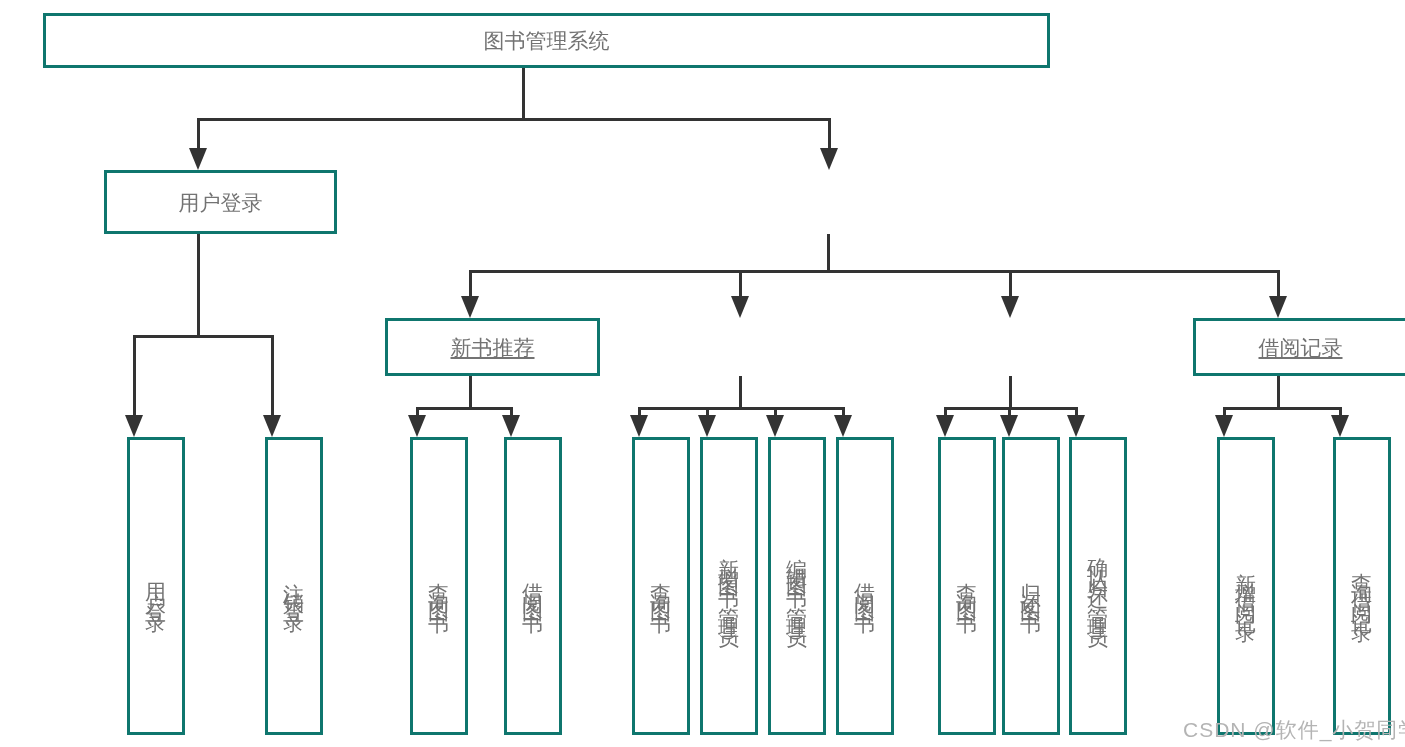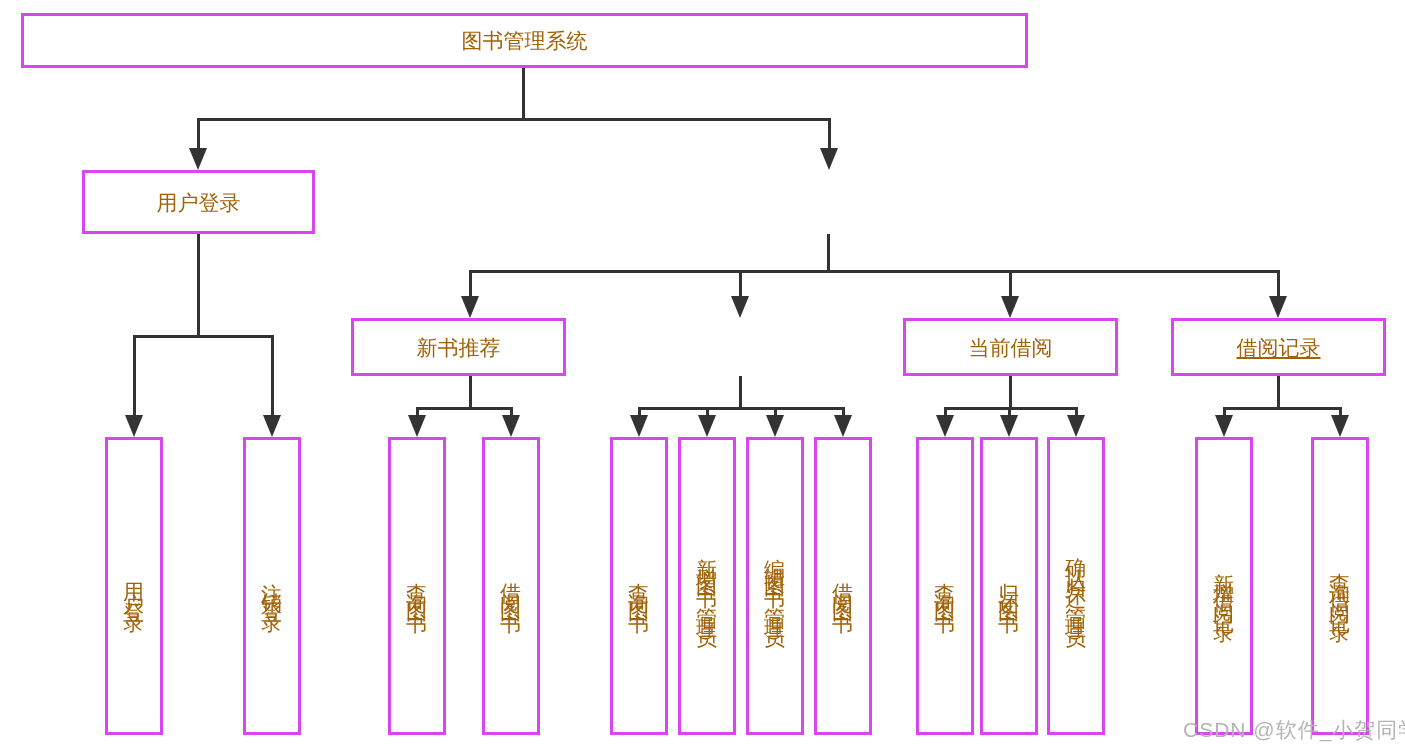--- a/index.html
+++ b/index.html
@@ -6,29 +6,30 @@
   .canvas{
     position:relative;
     width:1405px;height:747px;
     background:#ffffff;
     font-family:"Liberation Sans","DejaVu Sans",sans-serif;
     overflow:hidden;
   }
   .box{
     position:absolute;
     box-sizing:border-box;
-    border:3px solid #d946ef;
+    border:3px solid #0f766e;
     background:#ffffff;
     display:flex;
     align-items:center;
     justify-content:center;
-    color:#a16207;
+    color:#737373;
     font-size:21px;
     line-height:1;
     white-space:nowrap;
+    margin-left:22px;
   }
   .root{left:21px;top:13px;width:1007px;height:55px;}
   .l2{top:170px;width:233px;height:64px;}
   .l3{top:318px;width:215px;height:58px;}
   .leaf{
     top:437px;width:58px;height:298px;
     writing-mode:vertical-rl;
     text-orientation:mixed;
     letter-spacing:10px;
     font-size:21px;
@@ -78,22 +79,21 @@
   <div class="hl" style="left:469px;top:270px;width:811px;"></div>
   <div class="vl" style="left:469px;top:270px;height:28px;"></div>
   <div class="arr" style="left:461px;top:296px;"></div>
   <div class="vl" style="left:739px;top:270px;height:28px;"></div>
   <div class="arr" style="left:731px;top:296px;"></div>
   <div class="vl" style="left:1009px;top:270px;height:28px;"></div>
   <div class="arr" style="left:1001px;top:296px;"></div>
   <div class="vl" style="left:1277px;top:270px;height:28px;"></div>
   <div class="arr" style="left:1269px;top:296px;"></div>
 
-  <div class="box l3" style="left:351px;">新书推荐</div>
-  <div class="box l3" style="left:903px;">当前借阅</div>
+  <div class="box l3" style="left:363px;text-decoration:underline;">新书推荐</div>
   <div class="box l3" style="left:1171px;text-decoration:underline;">借阅记录</div>
 
   <div class="vl" style="left:469px;top:376px;height:33px;"></div>
   <div class="hl" style="left:416px;top:407px;width:97px;"></div>
   <div class="vl" style="left:416px;top:407px;height:12px;"></div>
   <div class="arr" style="left:408px;top:415px;"></div>
   <div class="vl" style="left:510px;top:407px;height:12px;"></div>
   <div class="arr" style="left:502px;top:415px;"></div>
 
   <div class="vl" style="left:739px;top:376px;height:33px;"></div>

